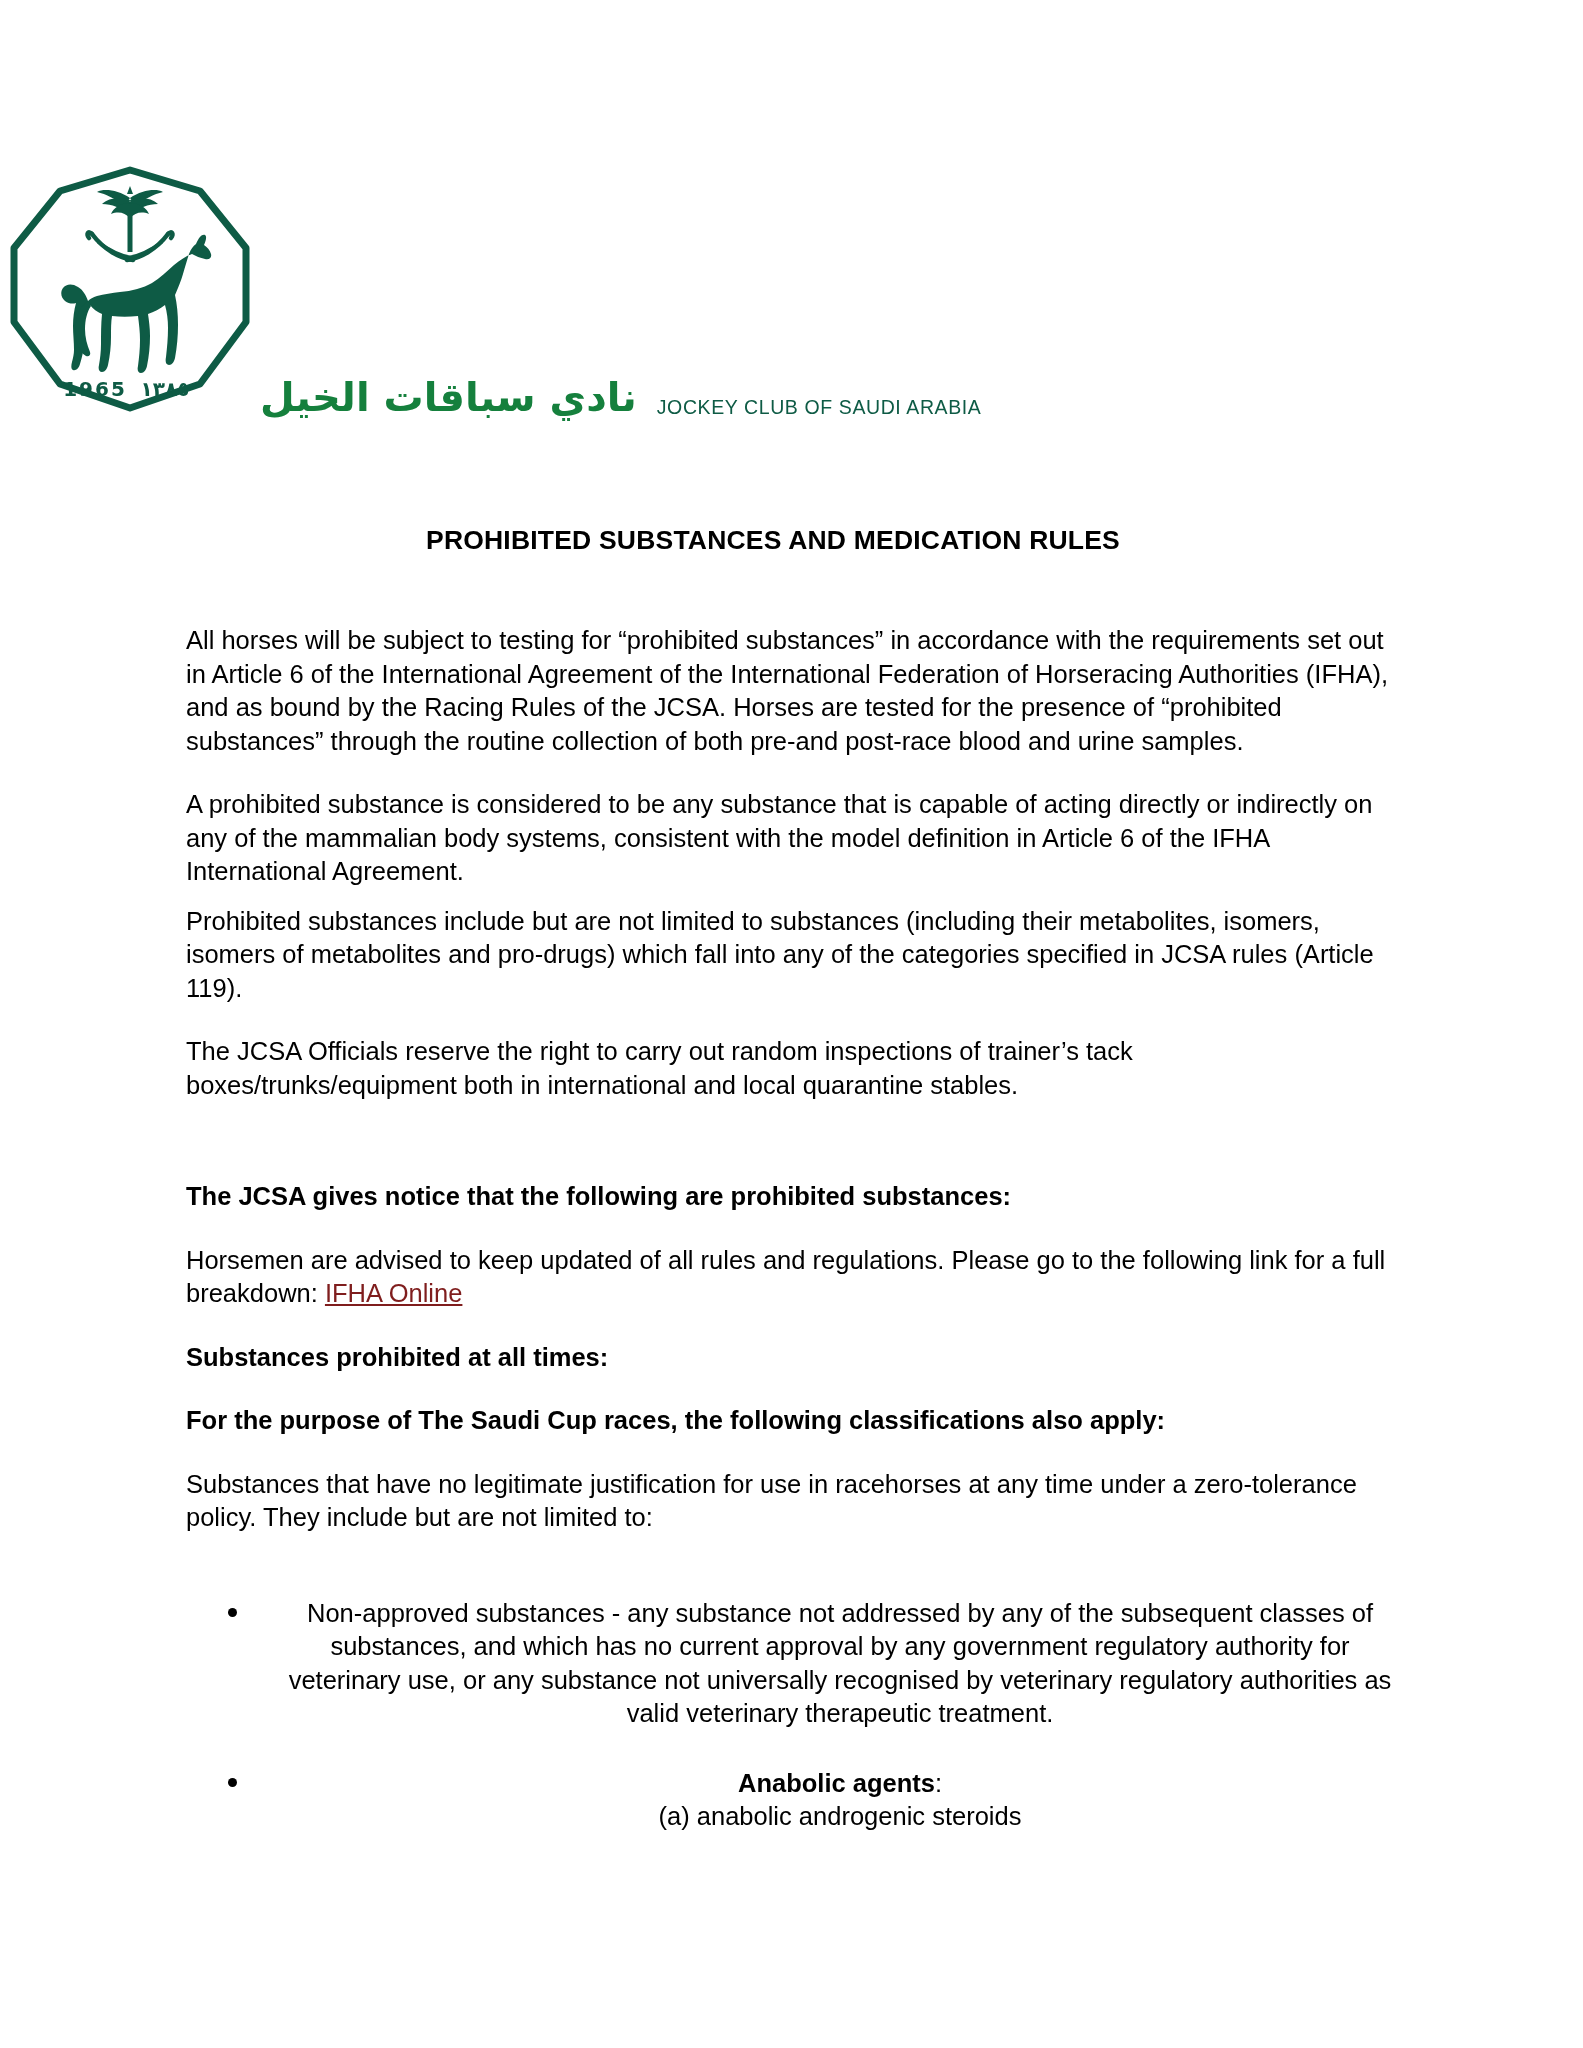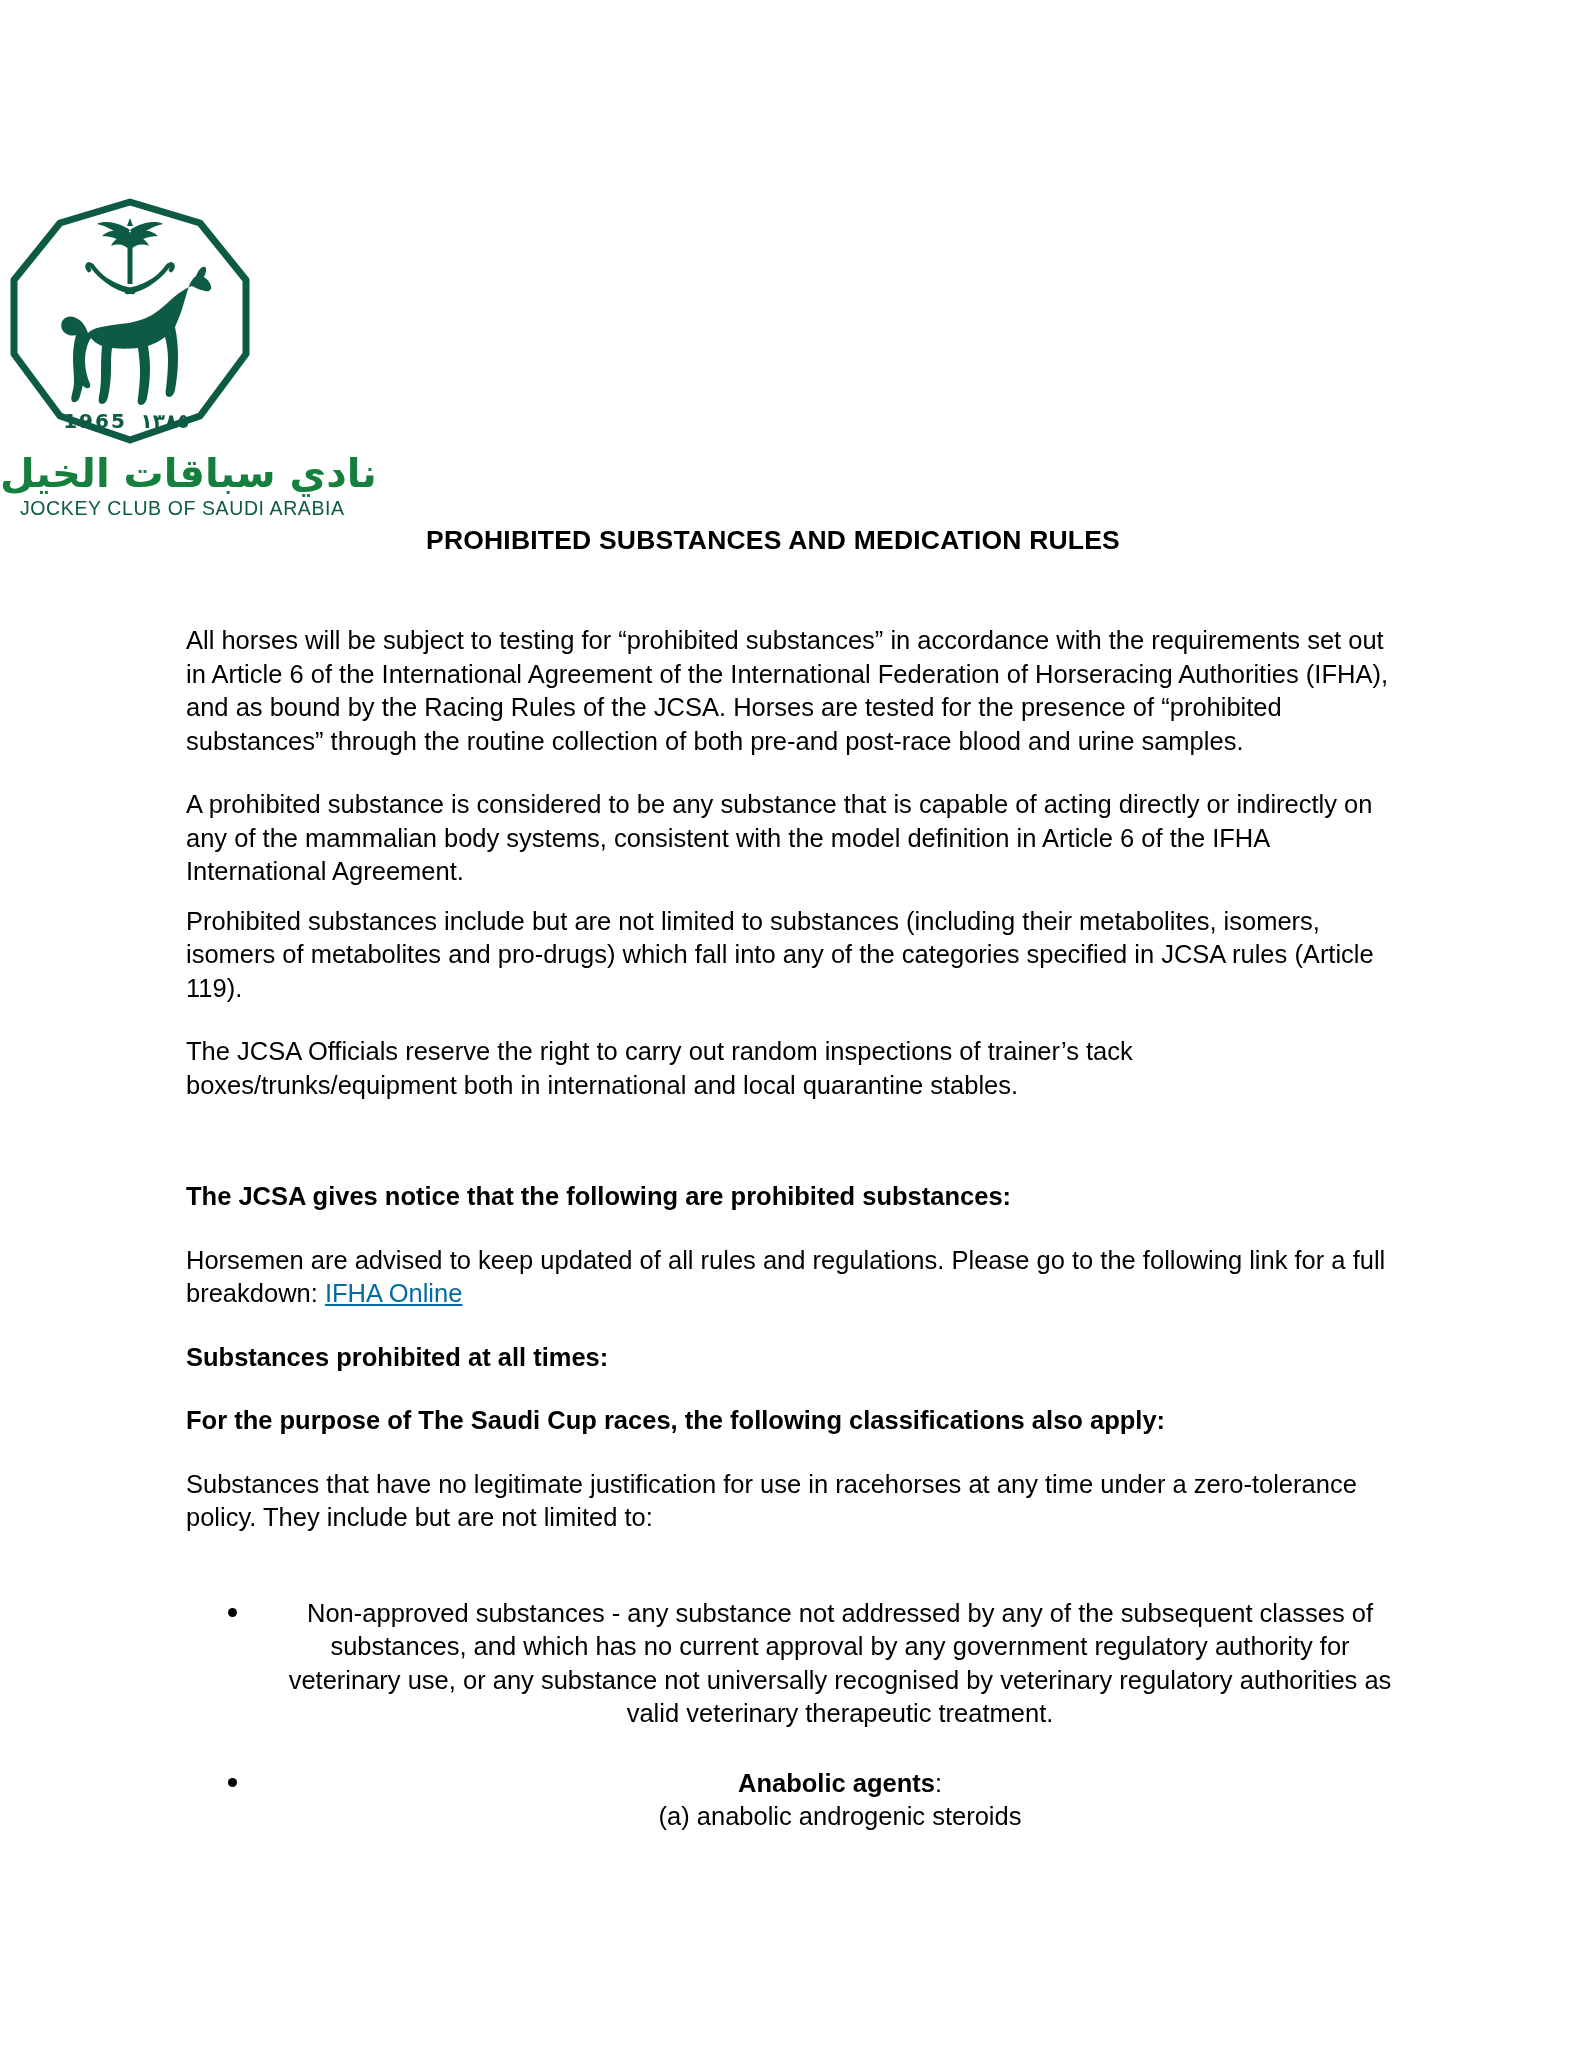--- a/index.html
+++ b/index.html
@@ -19,26 +19,25 @@
     position: relative;
     width: 1583px;
     height: 2048px;
     background: #ffffff;
     box-sizing: border-box;
   }
 
   
   .logo-block {
     position: absolute;
-    top: 196px;
+    top: 164px;
     left: 0;
     width: 1583px;
     display: flex;
-    flex-direction: column;
-    align-items: flex-start;
+    align-items: flex-end;
   }
   .logo-mark {
     width: 260px;
     height: 255px;
     display: block;
   }
   .logo-arabic {
     margin-top: 0;
     font-family: "DejaVu Sans", sans-serif;
     font-size: 40px;
@@ -87,21 +86,21 @@
   .para.tight {
     margin-bottom: 0;
   }
   .para.bold {
     font-weight: 700;
   }
   .spacer-lg {
     height: 32px;
   }
   a.doclink {
-    color: #0369a1;
+    color: #7f1d1d;
     text-decoration: underline;
   }
 
   
   .bullets {
     margin: 0;
     padding: 0;
     list-style: none;
   }
   .bullets li {

